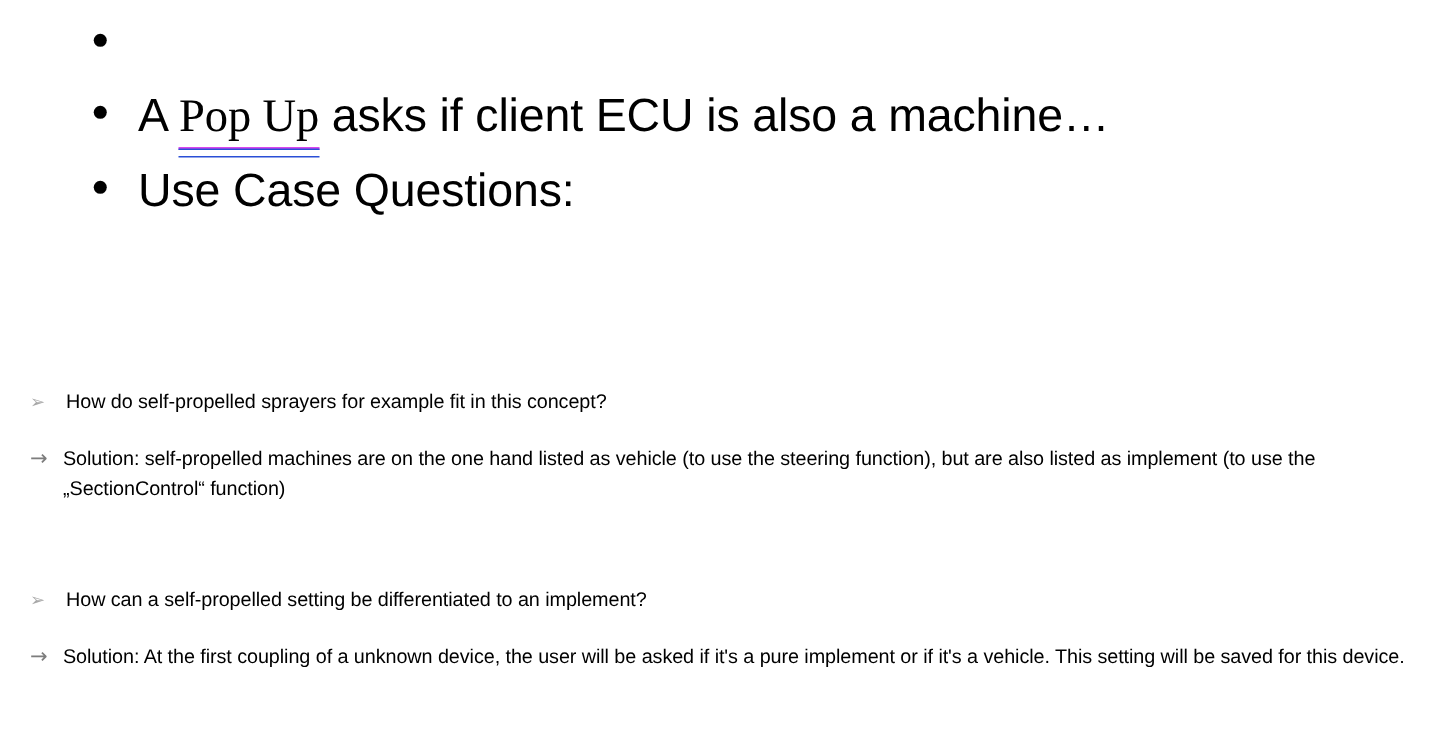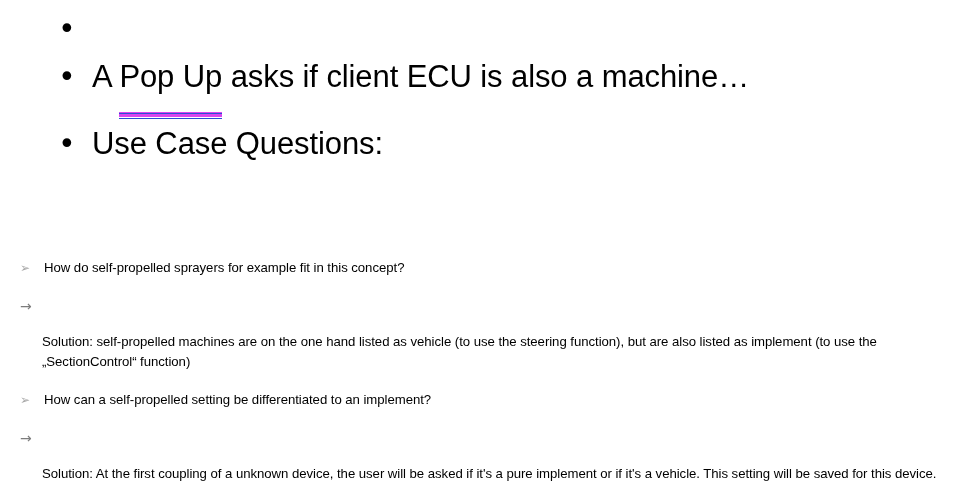--- a/index.html
+++ b/index.html
@@ -56,22 +56,23 @@
     color: #000;
     max-width: 700px;
     font-family: "Liberation Sans", sans-serif;
     font-weight: 400;
   }
 
   
   .popup-token {
     position: relative;
     display: inline-block;
-    border-bottom: 5px solid #d946ef;
-    padding-bottom: 14px;
+    border-bottom: 2px solid #d946ef;
+    padding-bottom: 0px;
+    font-family: Liberation Serif, serif;
   }
   .popup-token::after {
     content: "";
     position: absolute;
     left: 0;
     right: 0;
     bottom: -7px;
     height: 4px;
     border-top: 1.5px solid #2a4fd6;
     border-bottom: 1.5px solid #2a4fd6;
@@ -112,21 +113,20 @@
     flex: 1 1 auto;
     font-size: 13.2px;
     line-height: 20px;
     color: #000000;
     font-family: "Liberation Sans", sans-serif;
     max-width: 905px;
     letter-spacing: -0.05px;
   }
   .qa-text.wide {
     max-width: 912px;
-    margin-top: 36px;
   }
 
   .block-q1  { top: 258px; }
   .block-s1  { top: 296px; }
   .block-q2  { top: 390px; }
   .block-s2  { top: 428px; }
 </style>
 </head>
 <body>
 

